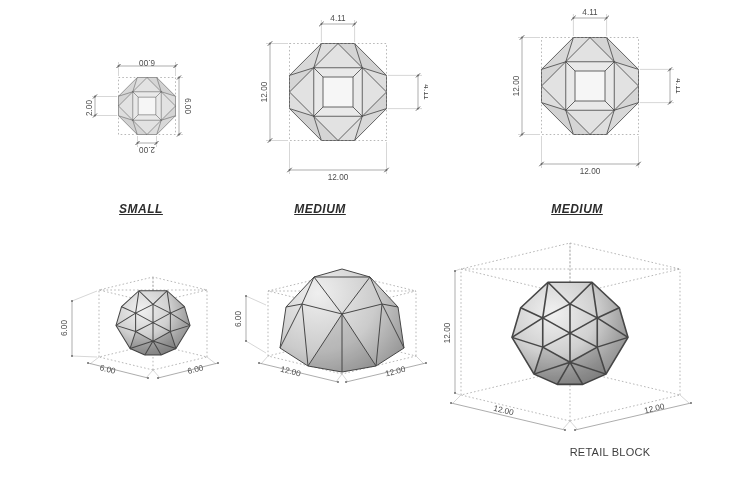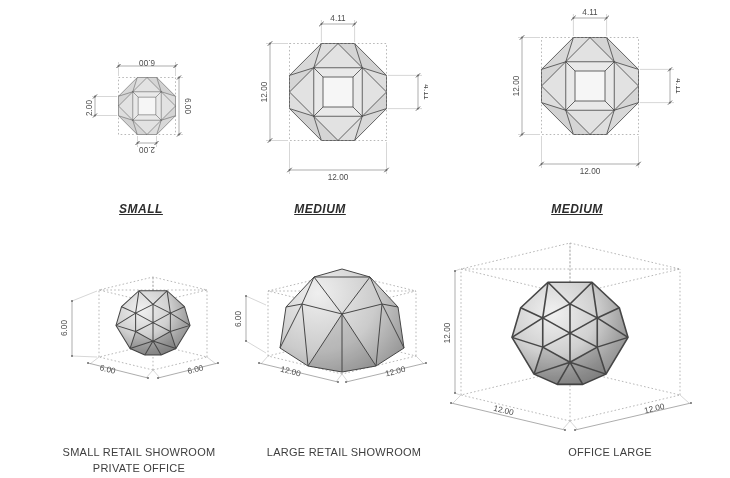--- a/index.html
+++ b/index.html
@@ -277,24 +277,19 @@
       <g>
         <path class="ext" d="M570,421 L577,429 M680,395 L689,403"></path>
         <path class="dim" d="M575,430 L691,403"></path>
         <circle class="ddot" cx="575" cy="430" r="1"></circle>
           <circle class="ddot" cx="691" cy="403" r="1"></circle>
         <text class="dtxt" text-anchor="middle" transform="translate(655,411) rotate(-13.5)">12.00</text>
       </g>
     </g>
   </svg>
 
-  <div class="caption" style="left:34px">
-    <div>SMALL RETAIL SHOWROOM</div>
-    <div>PRIVATE OFFICE</div>
-  </div>
   <div class="caption" style="left:239px">
-    <div>LARGE RETAIL SHOWROOM</div>
   </div>
   <div class="caption" style="left:505px">
-    <div>OFFICE LARGE</div>
+    <div>RETAIL BLOCK</div>
   </div>
 
 </div>
 
 </body></html>

